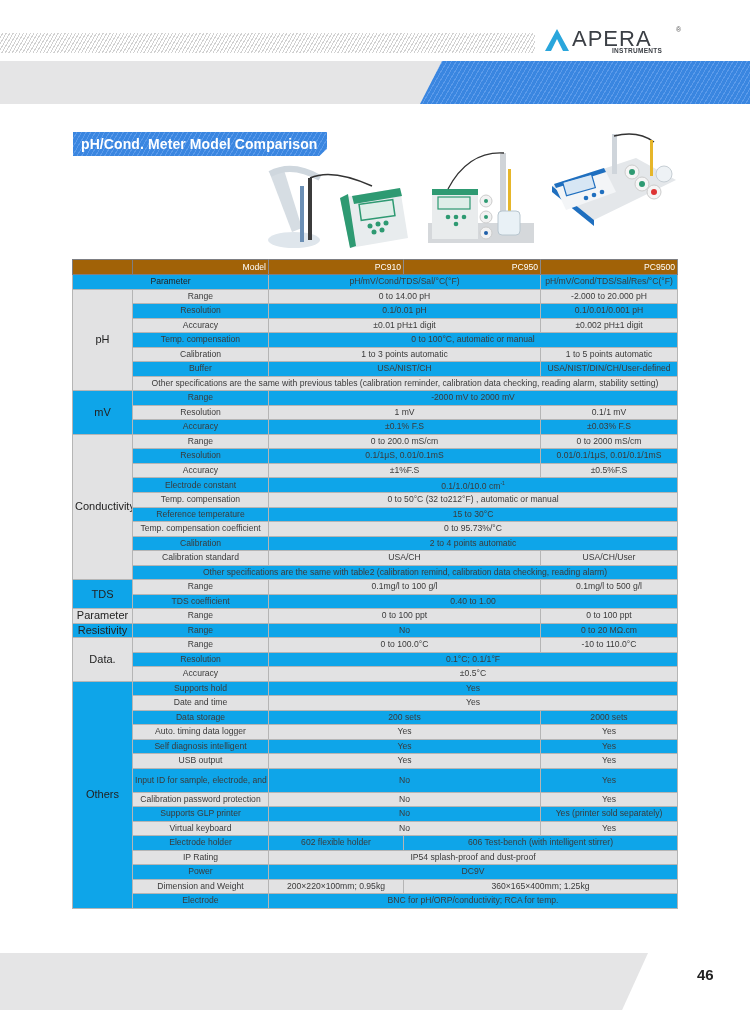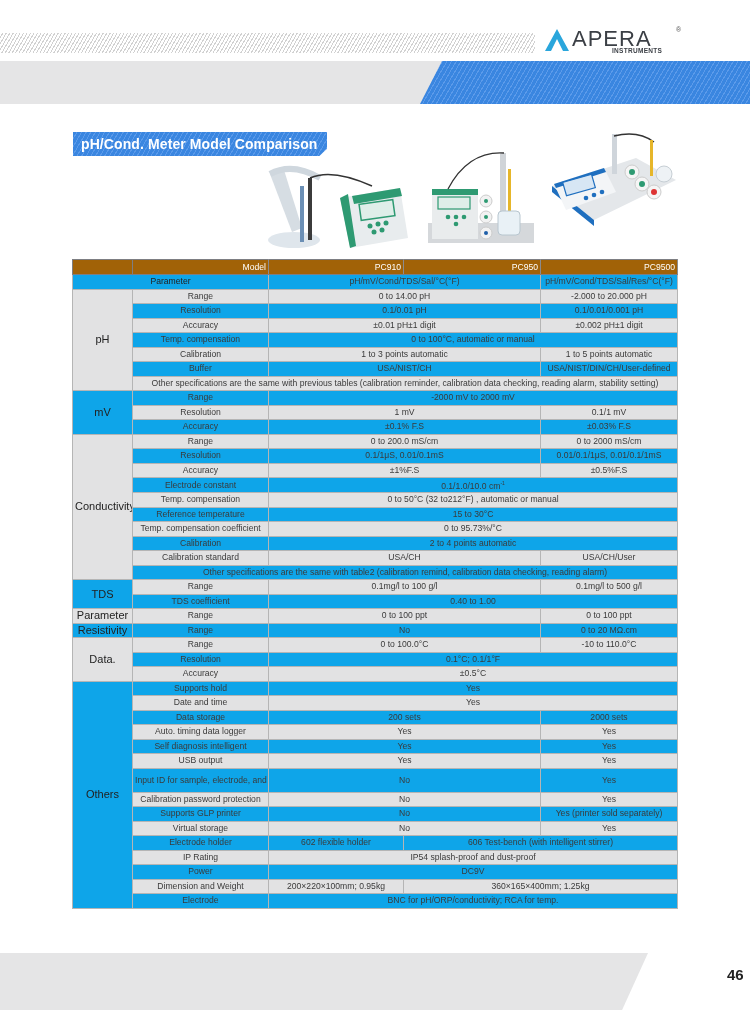--- a/index.html
+++ b/index.html
@@ -71,21 +71,21 @@
   td.param-label { font-weight: bold; color: #222; }
   td.wrap { white-space: normal; line-height: 10px; }
   .sup { font-size: 5px; vertical-align: 4px; }
 
   .footer-band {
     position: absolute; left: 0; top: 953px; width: 648px; height: 57px;
     background: #e5e5e6;
     clip-path: polygon(0 0, 100% 0, 96% 100%, 0 100%);
   }
   .page-num {
-    position: absolute; left: 697px; top: 966px; font-size: 15px; font-weight: bold; color: #222; margin-left: 30px;
+    position: absolute; left: 697px; top: 966px; font-size: 15px; font-weight: bold; color: #222;
   }
 </style>
 </head>
 <body>
 
 <div class="hatch-top"></div>
 <div class="gray-band"></div>
 <div class="blue-band"></div>
 
 <div class="logo">
@@ -357,21 +357,21 @@
     <td class="g">Calibration password protection</td>
     <td class="g" colspan="2">No</td>
     <td class="g">Yes</td>
   </tr>
   <tr>
     <td class="w">Supports GLP printer</td>
     <td class="w" colspan="2">No</td>
     <td class="w">Yes (printer sold separately)</td>
   </tr>
   <tr>
-    <td class="g">Virtual storage</td>
+    <td class="g">Virtual keyboard</td>
     <td class="g" colspan="2">No</td>
     <td class="g">Yes</td>
   </tr>
   <tr>
     <td class="w">Electrode holder</td>
     <td class="w">602 flexible holder</td>
     <td class="w" colspan="2">606 Test-bench (with intelligent stirrer)</td>
   </tr>
   <tr>
     <td class="g">IP Rating</td>

